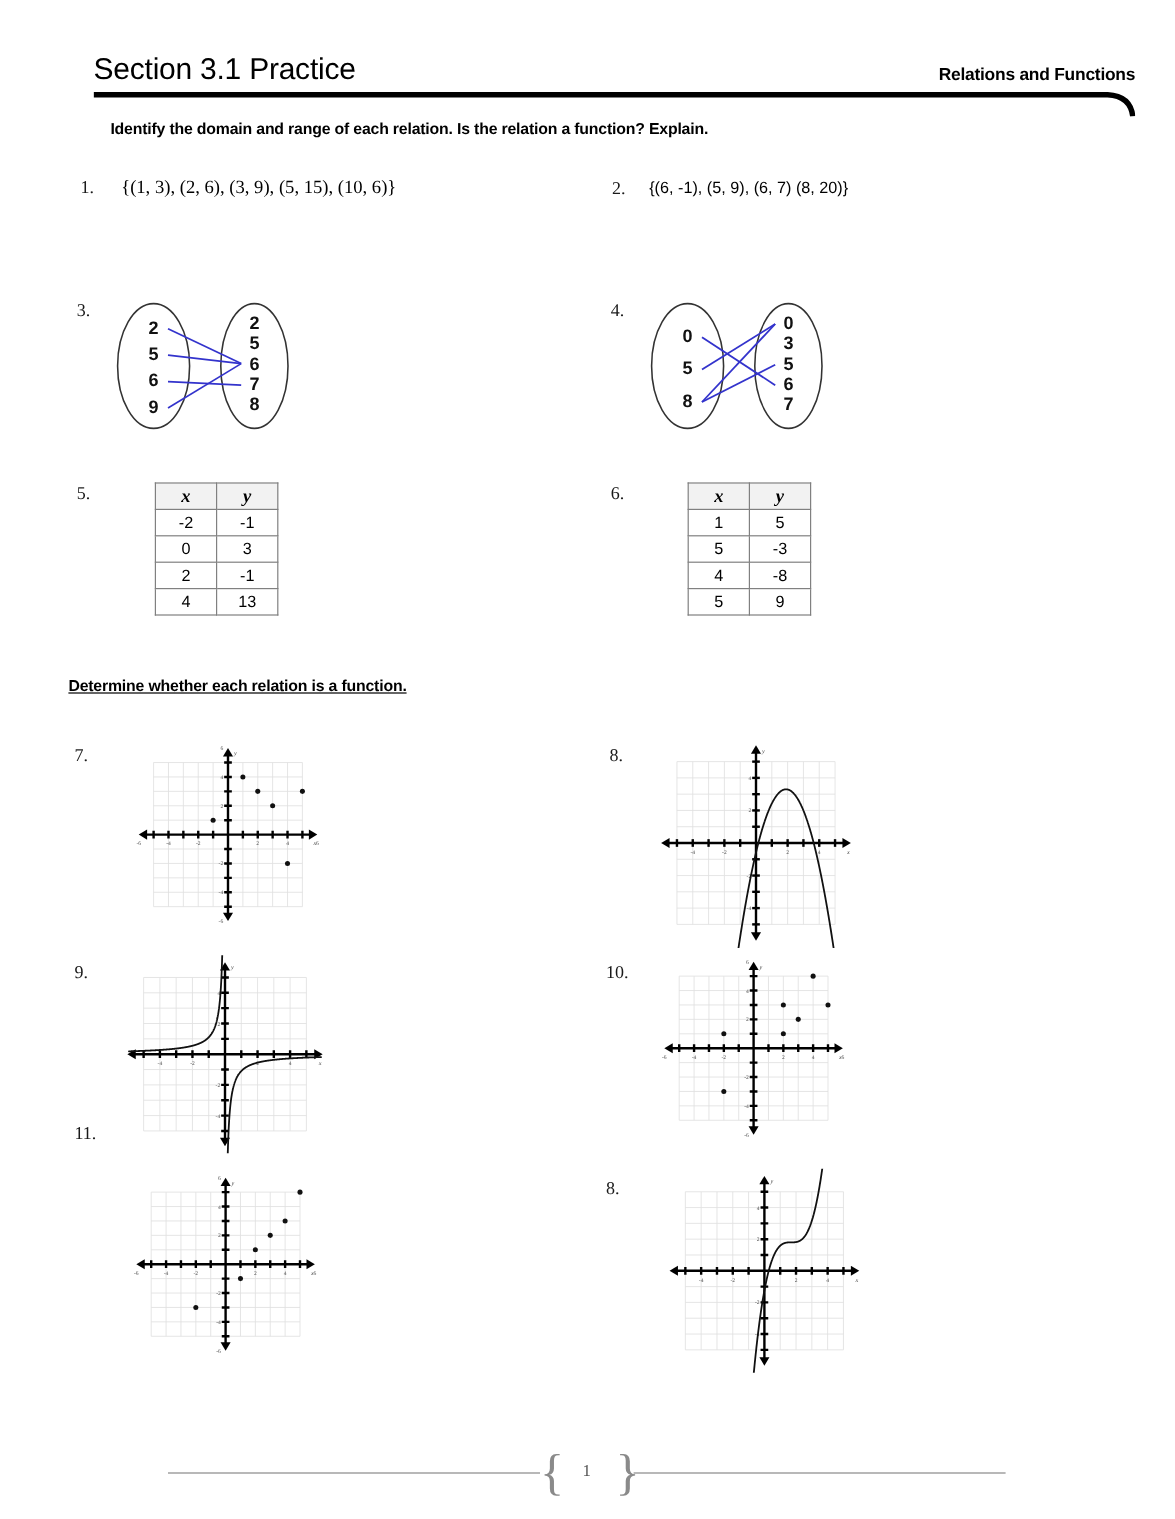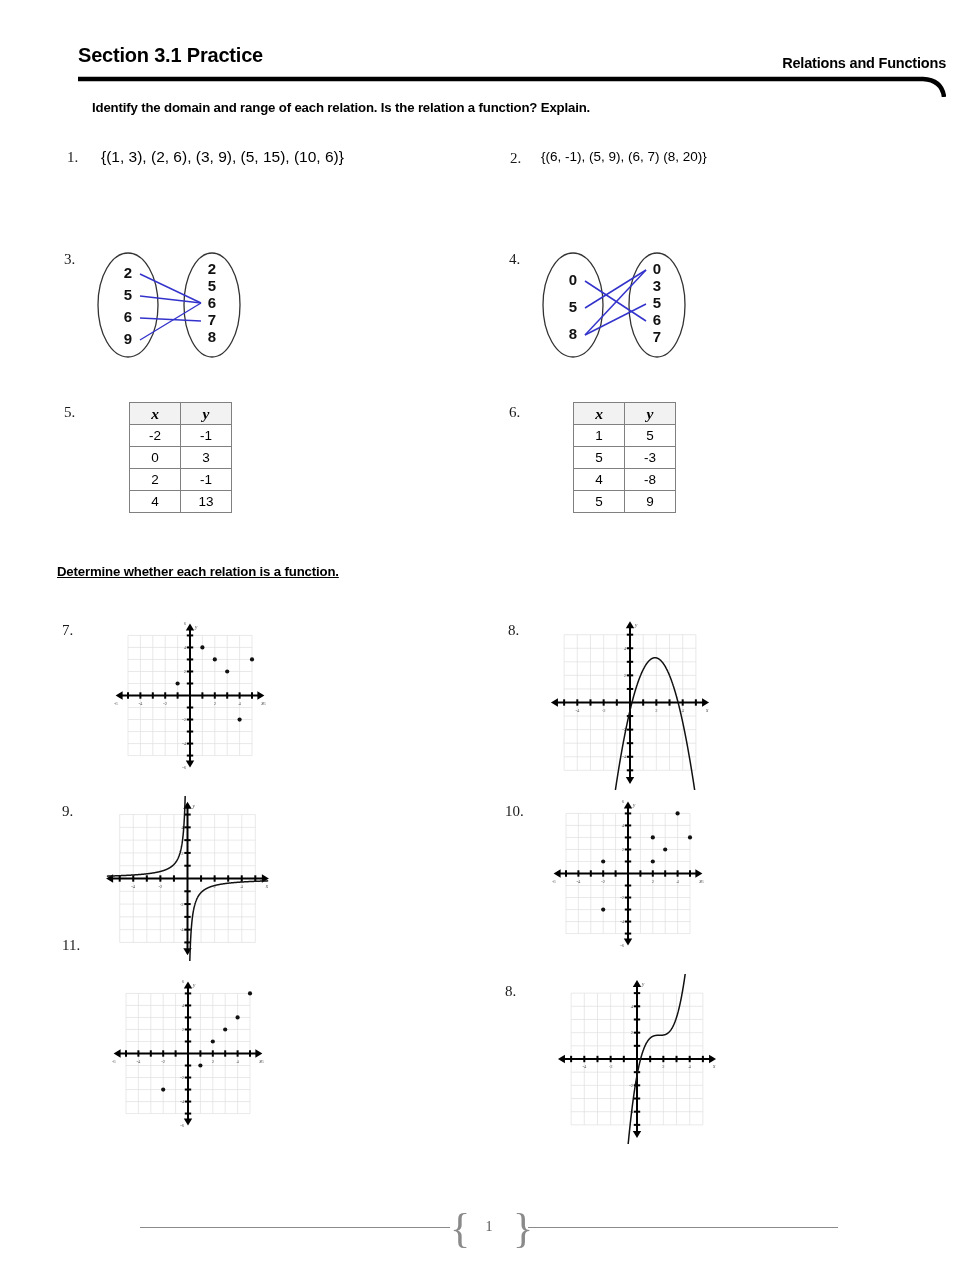--- a/index.html
+++ b/index.html
@@ -22,22 +22,22 @@
     left: 78px;
     top: 44px;
     width: 868px;
     height: 42px;
   }
   .header-title {
     position: absolute;
     left: 0;
     top: 0;
     font-family: "Liberation Sans", sans-serif;
-    font-weight: bold;
-    font-size: 20px;
+    font-weight: normal;
+    font-size: 25px;
     letter-spacing: -0.2px;
     white-space: nowrap;
   }
   .header-subject {
     position: absolute;
     right: 0;
     top: 11px;
     font-family: "Liberation Sans", sans-serif;
     font-weight: bold;
     font-size: 14.5px;
@@ -69,21 +69,21 @@
   .qnum {
     position: absolute;
     font-family: "Liberation Serif", serif;
     font-size: 15px;
     color: #1a1a1a;
   }
 
   
   .setlist {
     position: absolute;
-    font-family: Liberation Sans, sans-serif;
+    font-family: Liberation Serif, serif;
     font-size: 15.5px;
     white-space: nowrap;
   }
   #set-1 { left: 101px; top: 148px; }
   #set-2 { left: 541px; top: 149px; font-family: "Liberation Sans", sans-serif; font-size: 13.5px; }
 
   
   .mapping { position: absolute; }
   #mapping-3 { left: 95px; top: 250px; }
   #mapping-4 { left: 540px; top: 250px; }

